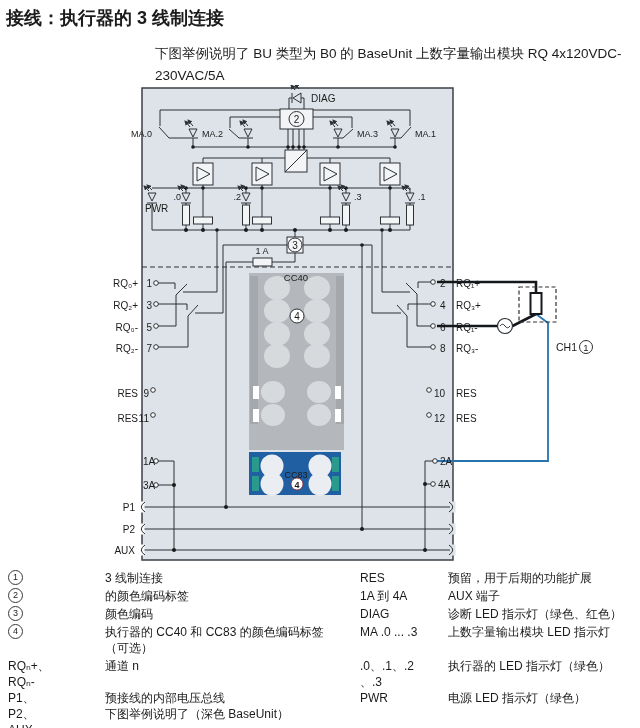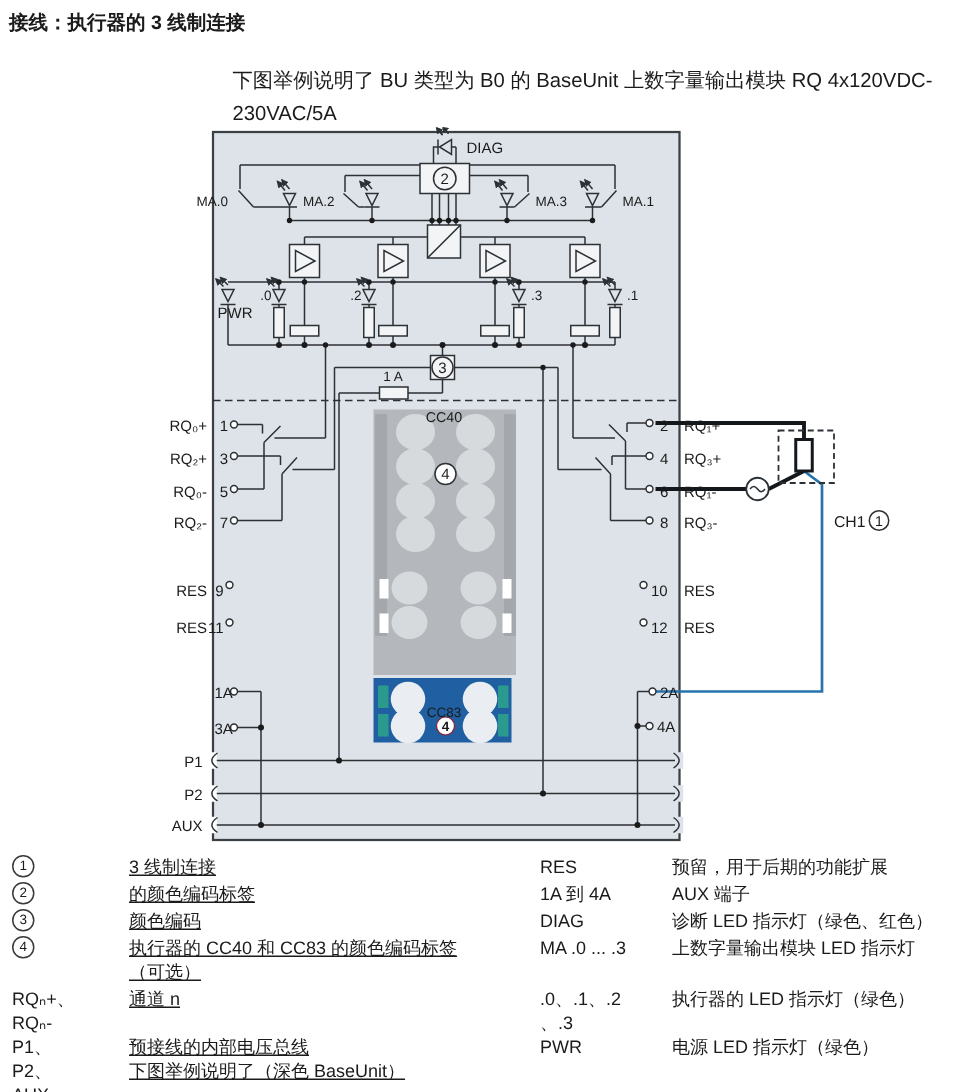--- a/index.html
+++ b/index.html
@@ -1,27 +1,27 @@
 <!DOCTYPE html>
 <html><head>
 <meta charset="utf-8">
 <style>
   html,body{margin:0;padding:0;background:#ffffff;}
   body{width:640px;height:728px;position:relative;overflow:hidden;
        font-family:"Liberation Sans","DejaVu Sans",sans-serif;color:#1b1b1b;}
-  .title{position:absolute;left:6px;top:6px;font-size:13px;font-weight:bold;white-space:pre;}
+  .title{position:absolute;left:6px;top:6px;font-size:18px;font-weight:bold;white-space:pre;}
   .intro{position:absolute;left:115px;top:43px;width:470px;font-size:13.5px;line-height:22px;white-space:pre-line;margin-left:40px;}
   .diagram-wrap{position:absolute;left:0;top:85px;width:640px;height:478px;}
   svg{display:block;}
   svg text{fill:#1b1b1b;font-family:"Liberation Sans","DejaVu Sans",sans-serif;}
   .legend-row{position:absolute;font-size:12px;line-height:16px;}
   .lterm{position:absolute;left:0;top:0;white-space:pre-line;}
   .ldesc{position:absolute;white-space:pre-line;}
   .lcol-left .lterm{left:8px;}
-  .lcol-left .ldesc{left:86px;width:250px;text-decoration:underline;}
+  .lcol-left .ldesc{left:105px;width:250px;}
   .lcol-right .lterm{left:360px;width:74px;}
   .lcol-right .ldesc{left:448px;width:200px;}
   .circled{display:inline-block;width:13px;height:13px;border:1px solid #3a3a3a;border-radius:50%;
            font-size:9px;line-height:13px;text-align:center;vertical-align:top;}
 </style>
 </head>
 <body>
 
 <div class="title">接线：执行器的 3 线制连接</div>
 <div class="intro">下图举例说明了 BU 类型为 B0 的 BaseUnit 上数字量输出模块 RQ 4x120VDC-230VAC/5A

